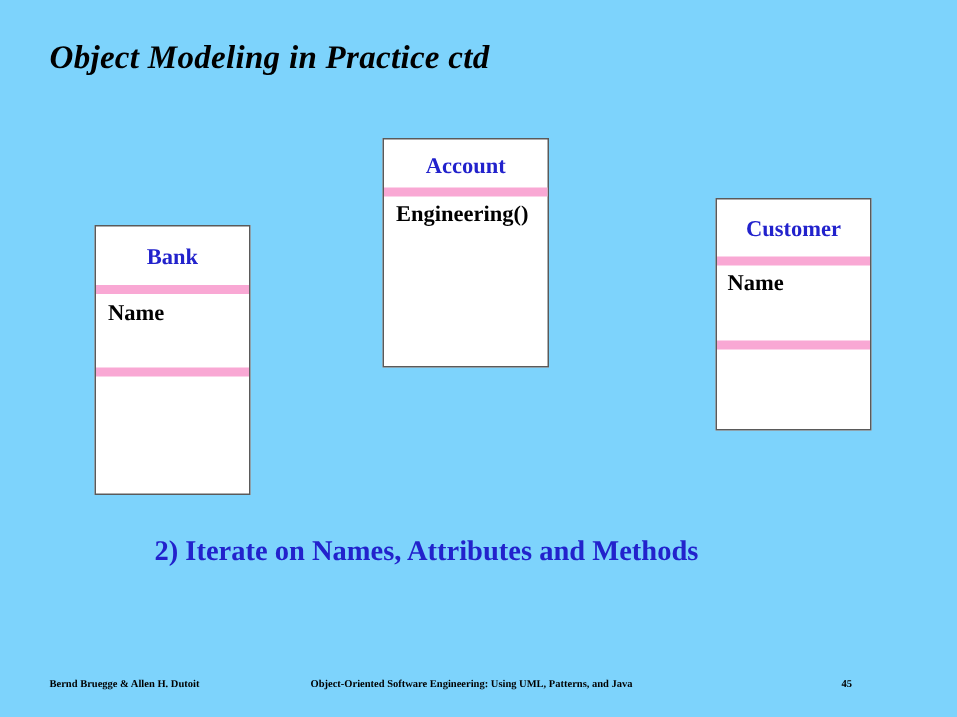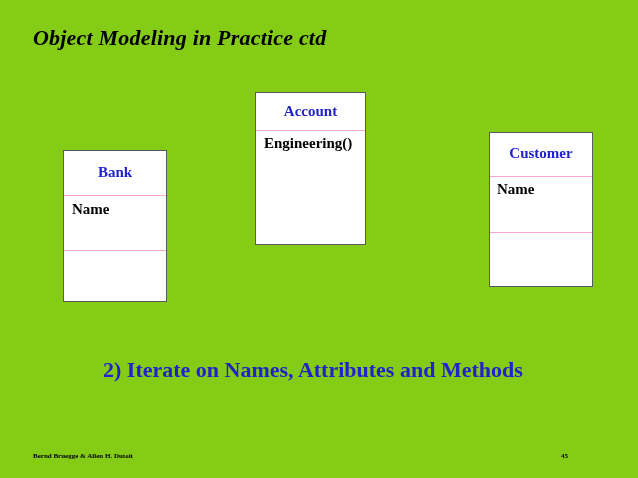--- a/index.html
+++ b/index.html
@@ -11,21 +11,21 @@
     width: 638px;
     height: 478px;
     position: relative;
     overflow: hidden;
     font-family: "Liberation Serif", serif;
     color: #000000;
   }
   .slide {
     position: absolute;
     inset: 0;
-    background: #84cc16;
+    background: #7dd3fc;
   }
 
   
   .slide-title {
     position: absolute;
     left: 33px;
     top: 24px;
     font-family: "Liberation Serif", serif;
     font-weight: bold;
     font-style: italic;
@@ -38,21 +38,21 @@
 
   
   .uml-class {
     position: absolute;
     box-sizing: border-box;
     border: 1px solid #5a5a5a;
     background: #ffffff;
   }
   .uml-compartment {
     box-sizing: border-box;
-    border-bottom: 1px solid #f9a8d4;
+    border-bottom: 6px solid #f9a8d4;
     overflow: hidden;
   }
   .uml-compartment.last {
     border-bottom: none;
   }
   .uml-classname {
     text-align: center;
     font-family: "Liberation Serif", serif;
     font-weight: bold;
     font-size: 15px;
@@ -63,48 +63,48 @@
     font-family: "Liberation Serif", serif;
     font-weight: bold;
     font-size: 15px;
     line-height: 18px;
     white-space: nowrap;
   }
   .attr-black { color: #000000; }
   .attr-red   { color: #e00000; }
 
   
-  #bank-class { left: 63px; top: 150px; width: 104px; height: 152px; }
+  #bank-class { left: 63px; top: 150px; width: 104px; height: 180px; }
   #bank-class .c-name { height: 45px; padding-top: 13px; }
   #bank-class .c-attrs { height: 55px; padding: 4px 0 0 8px; }
   #bank-class .c-ops { height: 50px; }
 
   
   #account-class { left: 255px; top: 92px; width: 111px; height: 153px; }
   #account-class .c-name { height: 38px; padding-top: 10px; }
   #account-class .c-attrs { height: 58px; padding: 3px 0 0 8px; }
   #account-class .c-ops { height: 55px; padding: 3px 0 0 8px; }
   #account-class .indent { padding-left: 6px; }
 
   
-  #customer-class { left: 477px; top: 132px; width: 104px; height: 155px; margin-left: 12px; }
+  #customer-class { left: 477px; top: 132px; width: 104px; height: 155px; }
   #customer-class .c-name { height: 44px; padding-top: 12px; }
   #customer-class .c-attrs { height: 56px; padding: 3px 0 0 7px; }
   #customer-class .c-ops { height: 53px; }
 
   
   .step-line {
     position: absolute;
     font-family: "Liberation Serif", serif;
     font-weight: bold;
     color: #2222cc;
     white-space: nowrap;
   }
   #step-1 { left: 208px; top: 308px; font-size: 19px; }
-  #step-2 { left: 103px; top: 357px; font-size: 22px; }
+  #step-2 { left: 103px; top: 357px; font-size: 19px; }
 
   
   .footer {
     position: absolute;
     left: 0;
     right: 0;
     top: 452px;
     height: 14px;
     font-family: "Liberation Serif", serif;
     font-weight: bold;
@@ -148,16 +148,17 @@
     <div class="uml-compartment c-attrs">
       <div class="uml-feature attr-black">Name</div>
     </div>
     <div class="uml-compartment c-ops last"></div>
   </div>
 
   <div class="step-line" id="step-2">2) Iterate on Names, Attributes and Methods</div>
 
   <div class="footer">
     <div class="footer-left">Bernd Bruegge &amp; Allen H. Dutoit</div>
+    <div class="footer-center">Object-Oriented Software Engineering: Using UML, Patterns, and Java</div>
     <div class="footer-right">45</div>
   </div>
 
 </div>
 
 </body></html>

